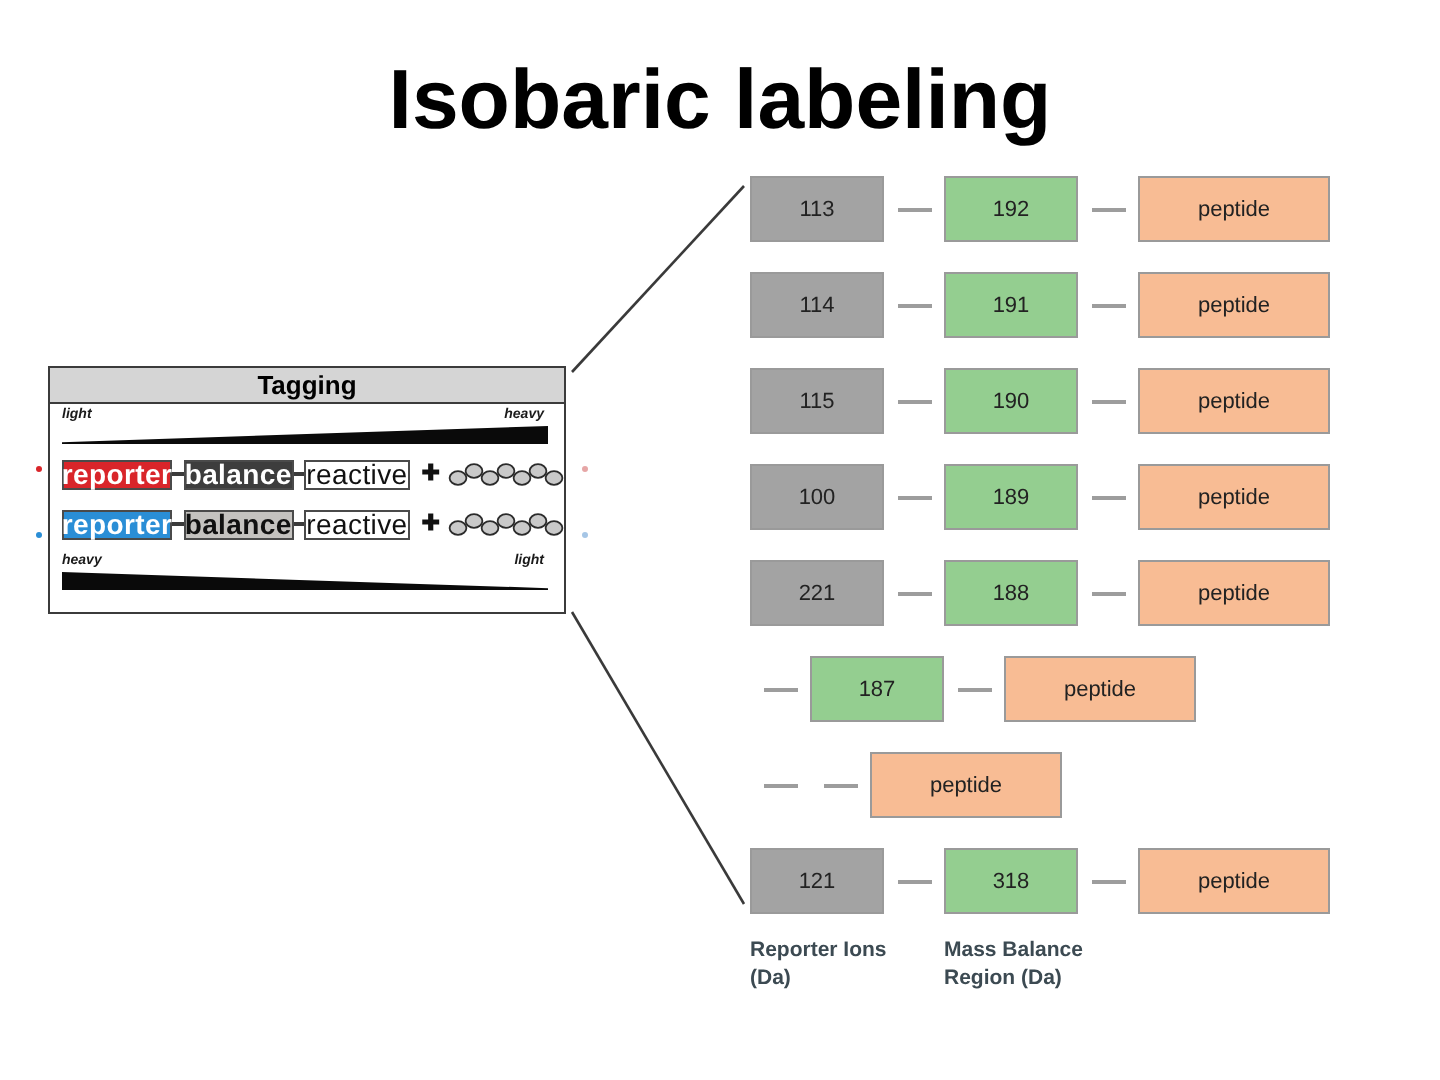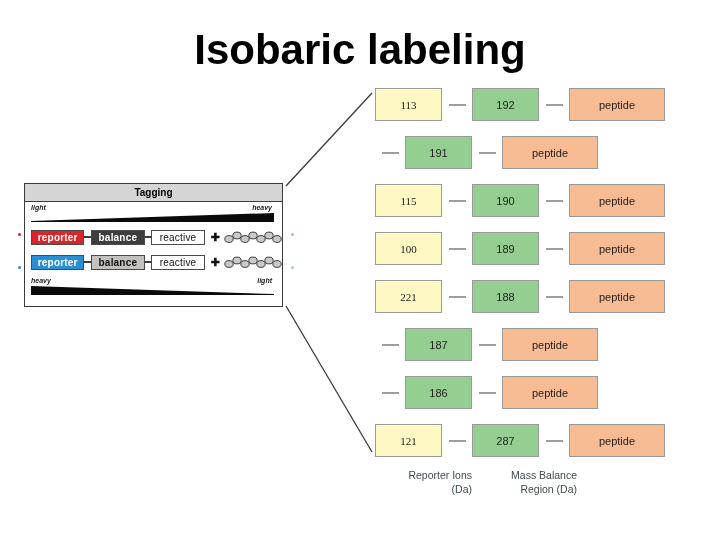--- a/index.html
+++ b/index.html
@@ -41,21 +41,21 @@
     background: #ffffff;
     box-sizing: border-box;
   }
   #tagging-header {
     height: 17px;
     background: #d5d5d5;
     border-bottom: 1px solid #3b3b3b;
     display: flex;
     align-items: center;
     justify-content: center;
-    font-size: 10px;
+    font-size: 13px;
     font-weight: bold;
     color: #000;
   }
   .wedge-row {
     position: relative;
     height: 19px;
     margin: 2px 8px 0 6px;
   }
   .wedge {
     position: absolute;
@@ -83,21 +83,21 @@
     display: flex;
     align-items: center;
   }
   .tag-box {
     height: 15px;
     border: 1px solid #4a4a4a;
     box-sizing: border-box;
     display: flex;
     align-items: center;
     justify-content: center;
-    font-size: 10px;
+    font-size: 14px;
     font-weight: bold;
     letter-spacing: .2px;
   }
   .tag-reporter { width: 55px; }
   .tag-balance  { width: 55px; }
   .tag-reactive { width: 55px; background:#ffffff; color:#111; font-weight:normal; }
   .reporter-red  { background: #d9252a; color: #ffffff; }
   .reporter-blue { background: #2a8ed6; color: #ffffff; }
   .balance-dark  { background: #3d3d3d; color: #ffffff; }
   .balance-gray  { background: #c4c2bf; color: #111111; }
@@ -148,21 +148,21 @@
   .cell {
     height: 33px;
     border: 1px solid #9a9a9a;
     box-sizing: border-box;
     display: flex;
     align-items: center;
     justify-content: center;
     font-size: 11px;
     color: #222222;
   }
-  .cell-reporter { width: 67px; background: #fef9c3; font-family: Liberation Serif, serif; }
+  .cell-reporter { width: 67px; background: #a3a3a3; }
   .cell-balance  { width: 67px; background: #94ce90; }
   .cell-peptide  { width: 96px; background: #f8bc94; }
   .dash {
     width: 30px;
     display: flex;
     align-items: center;
     justify-content: center;
   }
   .dash i {
     display: block;
@@ -172,24 +172,24 @@
   }
   #ladder-captions {
     position: absolute;
     left: 375px;
     top: 468px;
     width: 300px;
     display: flex;
   }
   .caption {
     font-size: 10.5px;
-    font-weight: normal;
+    font-weight: bold;
     color: #3c4a52;
     line-height: 14px;
-    text-align: right;
+    text-align: left;
   }
   .caption.reporter { width: 97px; }
   .caption.balance  { width: 105px; }
 </style>
 </head>
 <body>
 
 <div id="slide-title">Isobaric labeling</div>
 
 <svg id="diagonals">
@@ -279,20 +279,21 @@
         <i></i>
       </div>
     <div class="cell cell-balance">192</div>
     <div class="dash">
         <i></i>
       </div>
     <div class="cell cell-peptide">peptide</div>
   </div>
 
   <div class="ladder-row">
+    <div class="cell cell-reporter">114</div>
     <div class="dash">
         <i></i>
       </div>
     <div class="cell cell-balance">191</div>
     <div class="dash">
         <i></i>
       </div>
     <div class="cell cell-peptide">peptide</div>
   </div>
 
@@ -340,33 +341,32 @@
     <div class="dash">
         <i></i>
       </div>
     <div class="cell cell-peptide">peptide</div>
   </div>
 
   <div class="ladder-row">
     <div class="dash">
         <i></i>
       </div>
-    <div class="cell cell-balance">186</div>
     <div class="dash">
         <i></i>
       </div>
     <div class="cell cell-peptide">peptide</div>
   </div>
 
   <div class="ladder-row">
     <div class="cell cell-reporter">121</div>
     <div class="dash">
         <i></i>
       </div>
-    <div class="cell cell-balance">287</div>
+    <div class="cell cell-balance">318</div>
     <div class="dash">
         <i></i>
       </div>
     <div class="cell cell-peptide">peptide</div>
   </div>
 </div>
 
 <div id="ladder-captions">
   <div class="caption reporter">
     <div>Reporter Ions</div>

